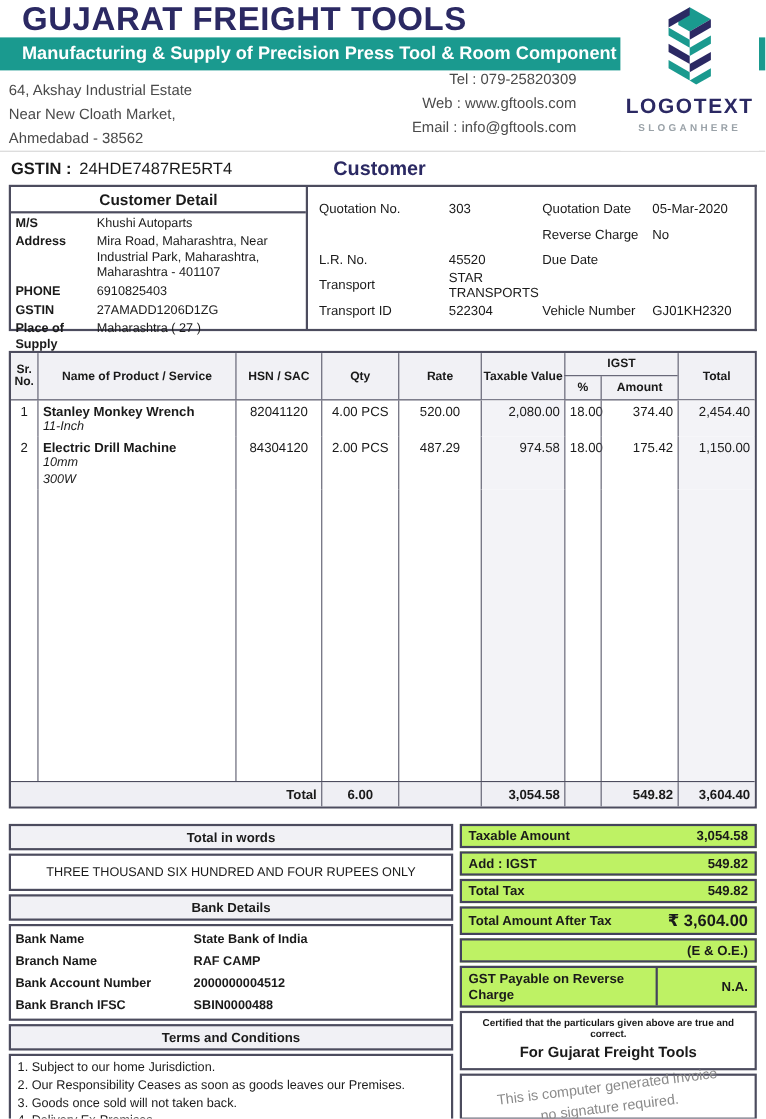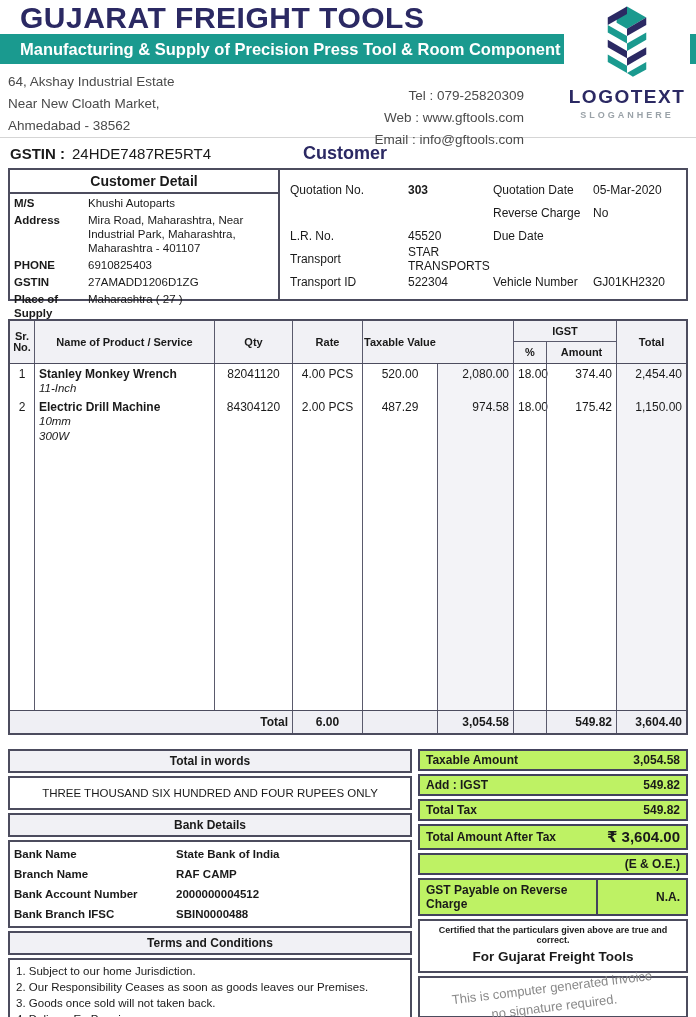--- a/index.html
+++ b/index.html
@@ -6,41 +6,41 @@
   html,body { margin:0; padding:0; background:#fff; }
   body { width:696px; height:1017px; font-family:"Liberation Sans",sans-serif; color:#1a1a1a; }
   .page { position:relative; width:696px; height:1017px; overflow:hidden; display:flex; flex-direction:column; background:#fff; }
 
   
   .hdr { position:relative; height:138px; flex:none; border-bottom:1px solid #d5d5d5; }
   .company { color:#2b2963; font-weight:800; font-size:30px; letter-spacing:.5px; line-height:34px; padding:1px 0 0 20px; white-space:nowrap; }
   .band { position:absolute; left:0; top:34px; width:100%; height:30px; background:#1a9a8f; }
   .band-text { color:#fff; font-weight:bold; font-size:16.5px; line-height:30px; padding-left:20px; white-space:nowrap; }
   .addr { position:absolute; top:71px; left:8px; font-size:13.5px; color:#4a4a4a; line-height:22px; }
-  .contact { position:absolute; top:85px; right:172px; text-align:right; font-size:13.5px; color:#4a4a4a; line-height:22px; }
+  .contact { position:absolute; top:61px; right:172px; text-align:right; font-size:13.5px; color:#4a4a4a; line-height:22px; }
   .logo-box { position:absolute; top:0; right:6px; width:126px; height:137px; background:#fff; z-index:2; display:flex; flex-direction:column; align-items:center; padding-top:5px; }
   .logo-text { color:#2b2963; font-weight:800; font-size:19px; letter-spacing:1.5px; margin-top:3px; }
   .logo-slogan { color:#9aa2a8; font-weight:bold; font-size:9px; letter-spacing:3px; margin-top:2px; }
 
   
   .gstin-row { position:relative; height:30px; flex:none; display:flex; align-items:center; padding:0 10px; }
   .gstin-label { font-weight:bold; font-size:15px; }
   .gstin-value { font-size:15px; margin-left:7px; }
   .doc-title { position:absolute; left:250px; width:190px; text-align:center; color:#2b2963; font-weight:800; font-size:18px; }
 
   
   .info { flex:none; margin:0 8px; display:flex; height:133px; }
   .cust-box { width:272px; flex:none; border:2px solid #4c4c5e; }
   .cust-header { border-bottom:2px solid #4c4c5e; text-align:center; font-weight:bold; font-size:14px; padding:3px 0; }
   .cust-row { display:flex; font-size:11.5px; padding:2px 0 1px 4px; line-height:14px; }
   .cust-label { width:74px; flex:none; font-weight:bold; }
   .cust-value { flex:1; padding-right:4px; }
   .meta-box { flex:1; border:2px solid #4c4c5e; border-left:none; padding:8px 8px 0 10px; }
   .meta-grid { display:grid; grid-template-columns:118px 1fr 100px 1fr; grid-auto-rows:23px; align-items:center; font-size:12px; }
-  .meta-grid .b { font-weight:bold; }
+  .meta-grid .b { font-weight:normal; }
 
   
   .items { flex:1; margin:18px 8px 0; border:2px solid #4c4c5e; display:flex; flex-direction:column; }
   .tg { display:grid; grid-template-columns:24px 180px 78px 70px 75px 76px 33px 70px 1fr; }
   .thead { background:#f1f1f5; border-bottom:1.5px solid #4c4c5e; grid-template-rows:21px 21px; font-weight:bold; font-size:11px; flex:none; }
   .th { display:flex; align-items:center; justify-content:center; text-align:center; border-left:1px solid #5a5a6c; line-height:11px; }
   .th:first-child { border-left:none; }
   .rs { grid-row:1/3; }
   .igst { grid-column:7/9; border-bottom:1px solid #5a5a6c; }
   .tbody { flex:1; display:flex; flex-direction:column; }
@@ -176,20 +176,21 @@
         <div>Vehicle Number</div>
         <div>GJ01KH2320</div>
       </div>
     </div>
   </div>
 
   <div class="items">
     <div class="tg thead">
       <div class="th rs">Sr. No.</div>
       <div class="th rs">Name of Product / Service</div>
+      <div class="th rs">HSN / SAC</div>
       <div class="th rs">Qty</div>
       <div class="th rs">Rate</div>
       <div class="th rs">Taxable Value</div>
       <div class="th igst">IGST</div>
       <div class="th rs" style="grid-column:9;">Total</div>
       <div class="th" style="grid-column:7;grid-row:2;">%</div>
       <div class="th" style="grid-column:8;grid-row:2;">Amount</div>
     </div>
     <div class="tbody">
       <div class="tg item-row">

